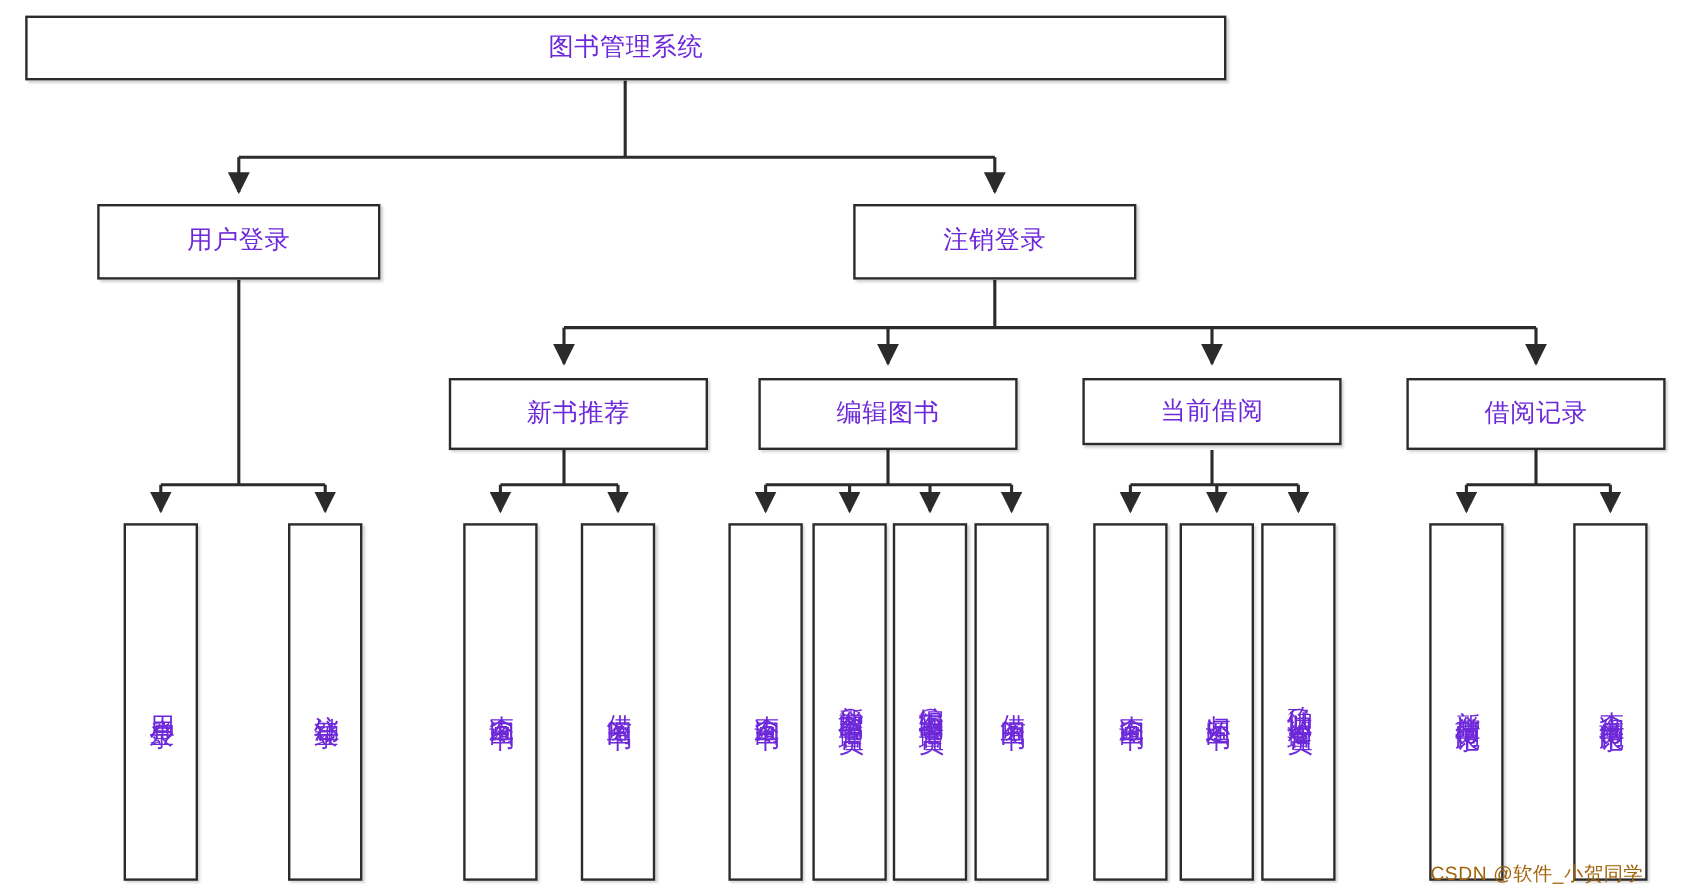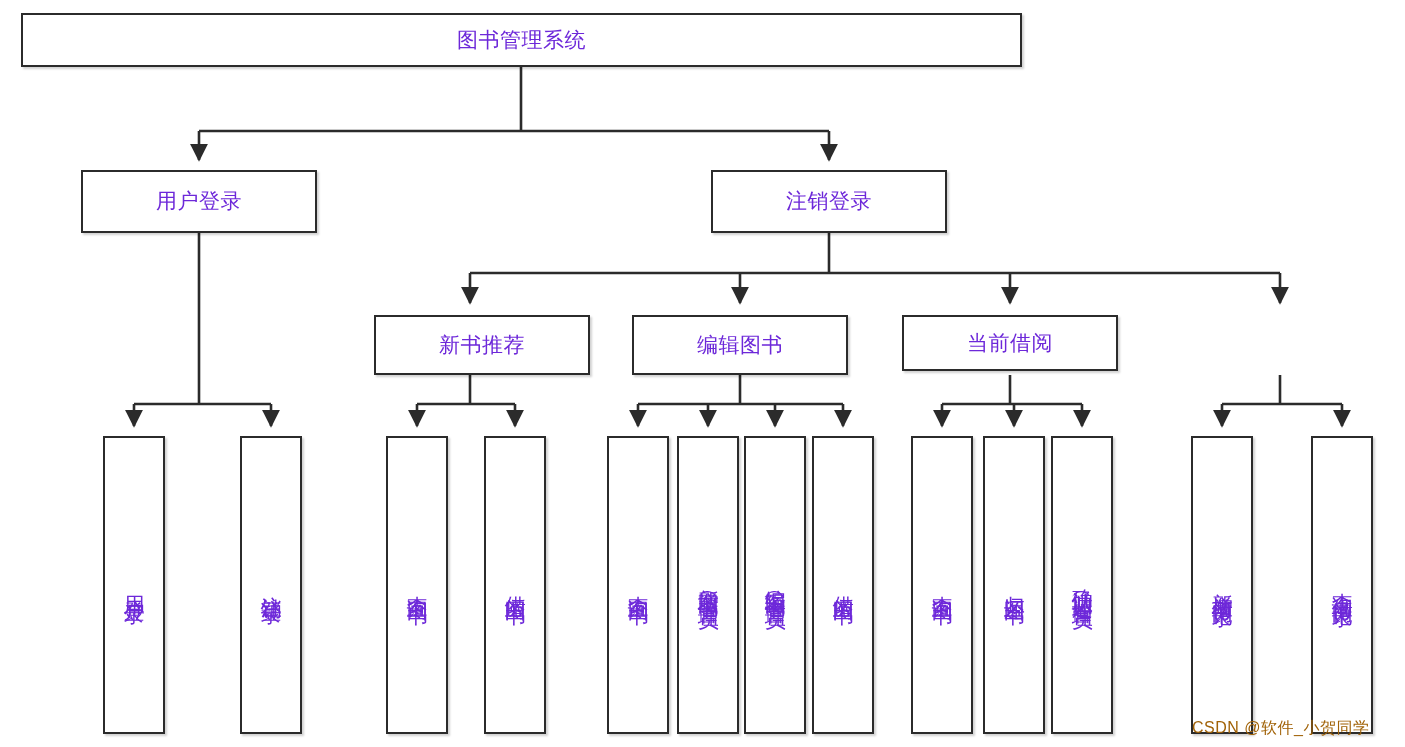--- a/index.html
+++ b/index.html
@@ -131,20 +131,23 @@
 
   <div class="node" style="left:362px; top:315px; width:216px; height:60px;margin-left:12px;">
     <span class="lbl">新书推荐</span>
   </div>
   <div class="node" style="left:632px; top:315px; width:216px; height:60px;">
     <span class="lbl">编辑图书</span>
   </div>
   <div class="node" style="left:902px; top:315px; width:216px; height:56px;">
     <span class="lbl">当前借阅</span>
   </div>
+  <div class="node" style="left:1172px; top:315px; width:216px; height:60px;">
+    <span class="lbl">借阅记录</span>
+  </div>
 
   <div class="node leaf" style="left:103px; top:436px; width:62px; height:298px;">
     <span class="lbl">用户登录</span>
   </div>
   <div class="node leaf" style="left:240px; top:436px; width:62px; height:298px;">
     <span class="lbl">注销登录</span>
   </div>
 
   <div class="node leaf" style="left:386px; top:436px; width:62px; height:298px;">
     <span class="lbl">查询图书</span>

